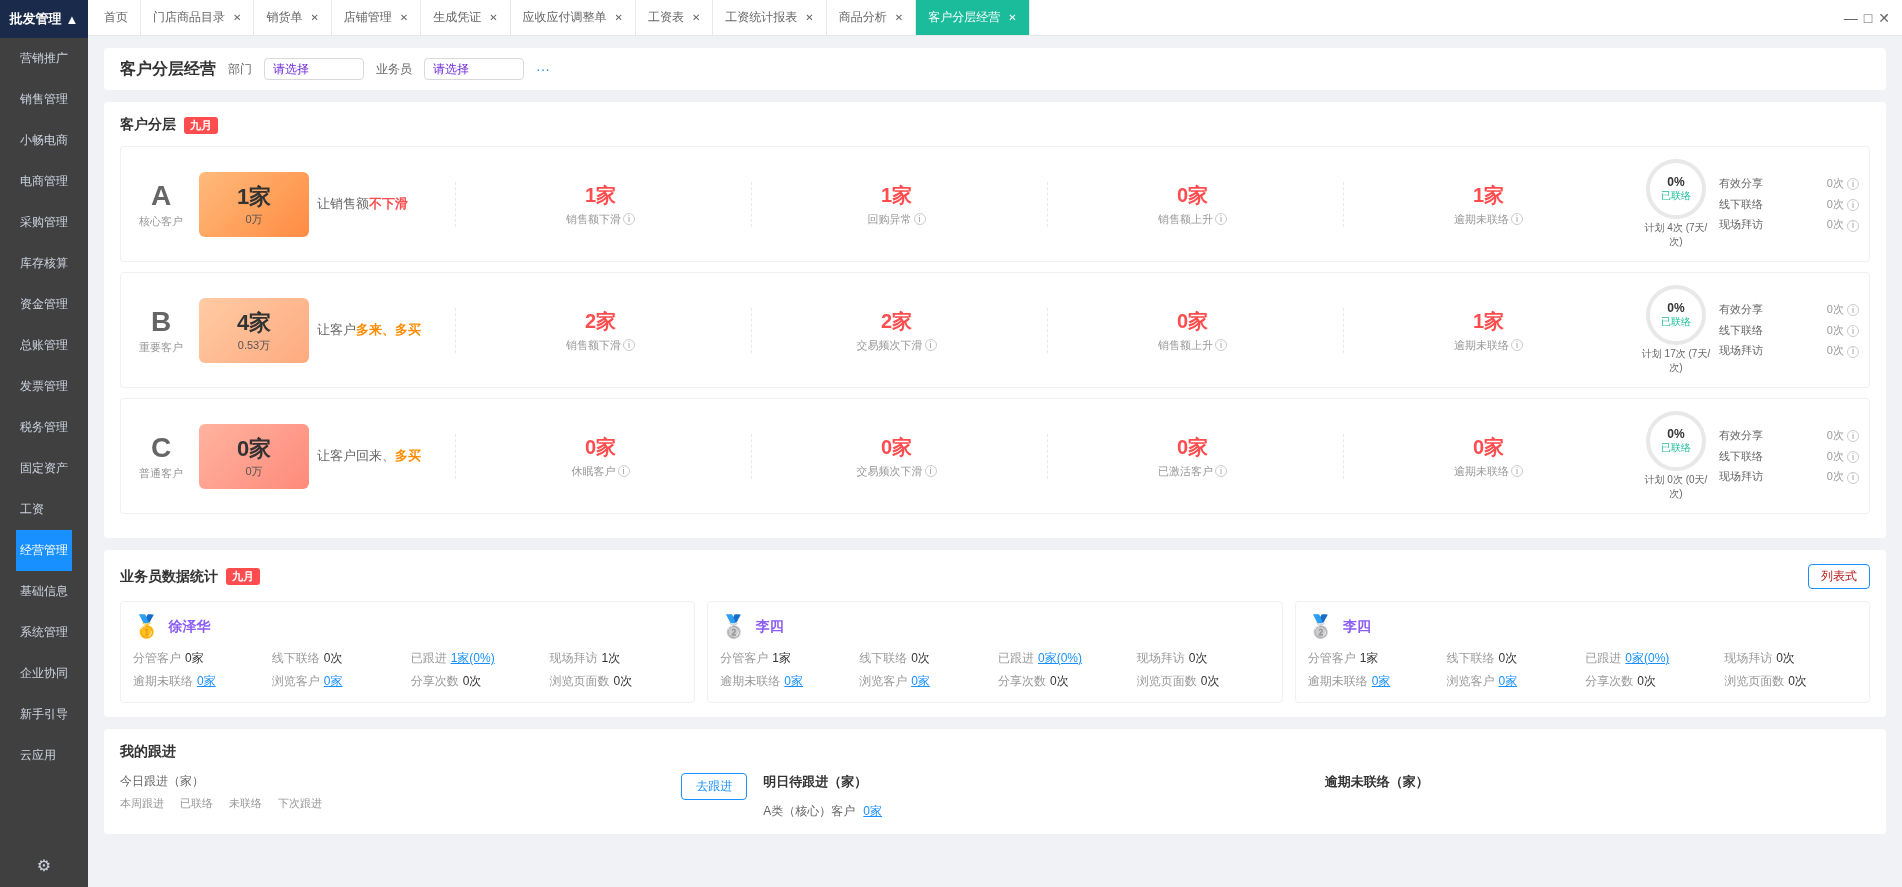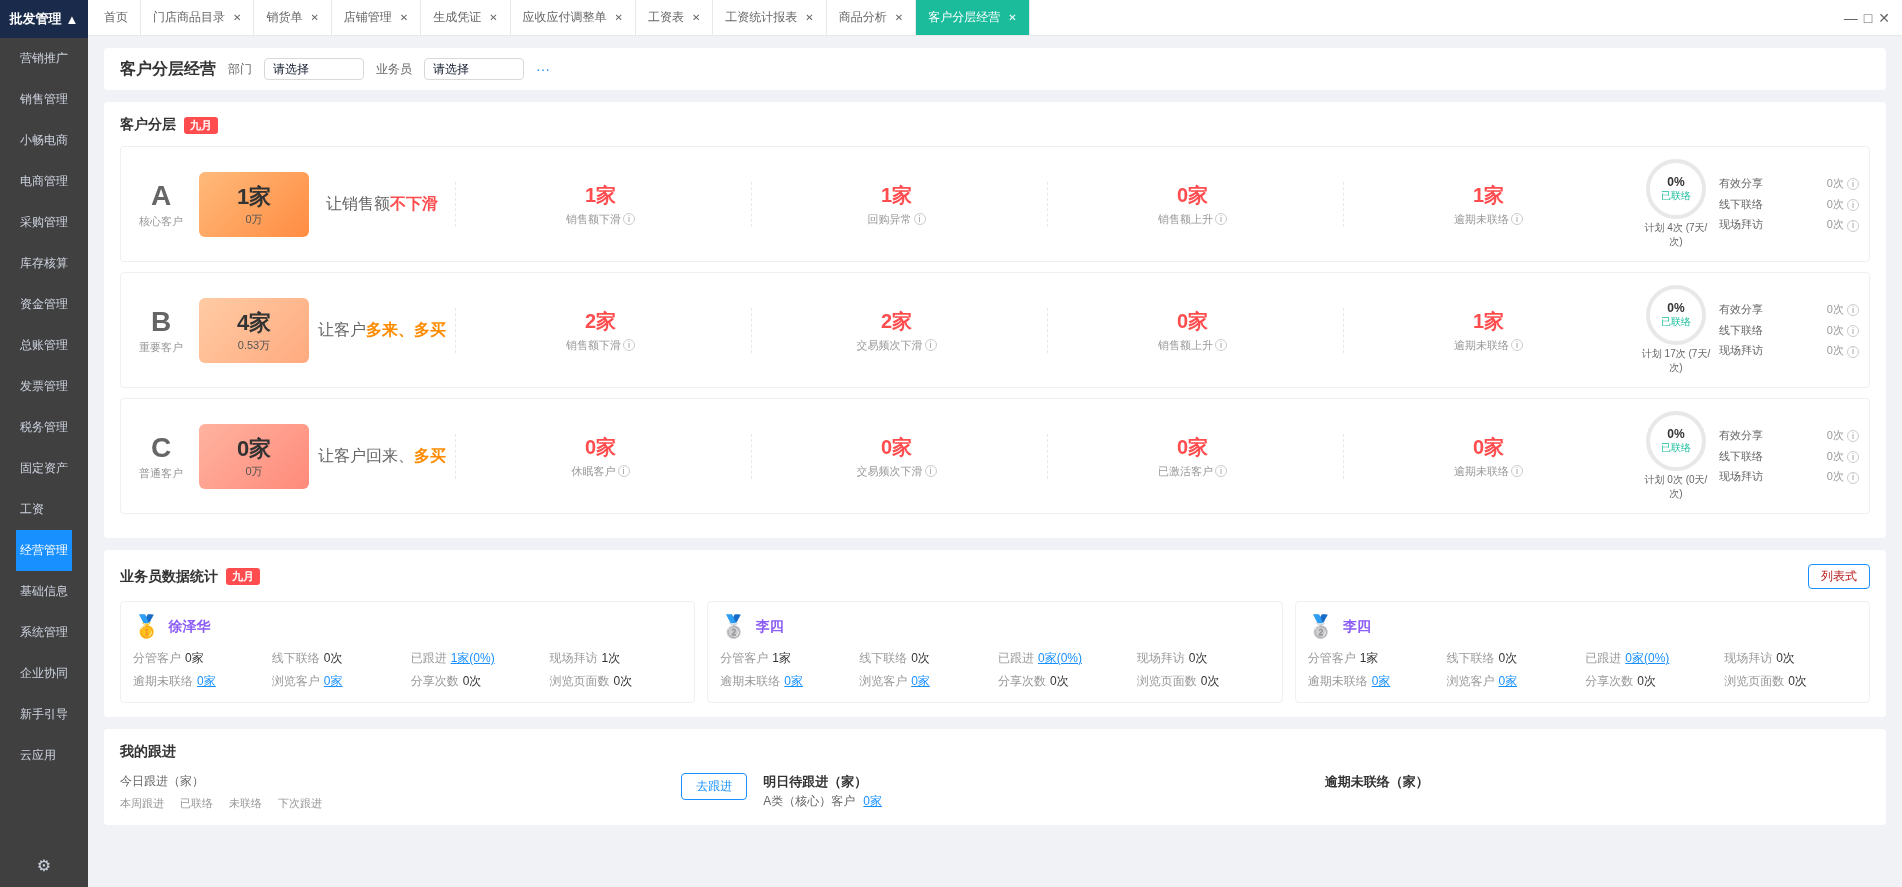--- a/index.html
+++ b/index.html
@@ -104,21 +104,21 @@
       margin-bottom: 12px;
       border-radius: 4px;
     }
     .page-title { font-size: 16px; font-weight: bold; color: #333; }
     .filter-label { font-size: 12px; color: #666; }
     .filter-select {
       border: 1px solid #d9d9d9;
       border-radius: 4px;
       padding: 3px 24px 3px 8px;
       font-size: 12px;
-      color: #0f172a;
+      color: #6d28d9;
       background: #fff;
       appearance: none;
       min-width: 100px;
       cursor: pointer;
     }
     .more-btn { color: #1890ff; cursor: pointer; font-size: 14px; }
 
     
     .section {
       background: #fff;
@@ -174,24 +174,23 @@
       flex-shrink: 0;
     }
     .tier-count-box.orange { background: linear-gradient(135deg, #ffba7b 0%, #ff8c42 100%); }
     .tier-count-box.light-orange { background: linear-gradient(135deg, #ffcba4 0%, #ffaa7f 100%); }
     .tier-count-box.salmon { background: linear-gradient(135deg, #ffb3a0 0%, #ff8a7a 100%); }
     .tier-count { font-size: 22px; font-weight: bold; color: #333; }
     .tier-wan { font-size: 11px; color: #555; }
 
     .tier-slogan {
       width: 130px;
-      font-size: 16px;
+      font-size: 13px;
       color: #666;
       flex-shrink: 0;
-      text-align: center;
     }
     .tier-slogan span.highlight-red { color: #ff4d4f; font-weight: bold; }
     .tier-slogan span.highlight-orange { color: #ff8c00; font-weight: bold; }
 
     .tier-stats {
       display: flex;
       flex: 1;
       gap: 6px;
       align-items: center;
     }
@@ -683,21 +682,21 @@
             <span>已联络</span>
             <span>未联络</span>
             <span>下次跟进</span>
           </div>
         </div>
         <div style="display:flex; align-items:center;">
           <button class="go-follow-btn">去跟进</button>
         </div>
         <div>
           <div class="follow-sub-title">明日待跟进（家）</div>
-          <div style="display:flex; gap:8px; margin-top:2px; font-size:12px; color:#666;">
+          <div style="display:flex; gap:8px; margin-top:12px; font-size:12px; color:#666;">
             <span>A类（核心）客户</span>
             <span style="color:#1890ff; text-decoration:underline; cursor:pointer;">0家</span>
           </div>
         </div>
         <div>
           <div class="follow-sub-title">逾期未联络（家）</div>
         </div>
       </div>
     </div>
 

